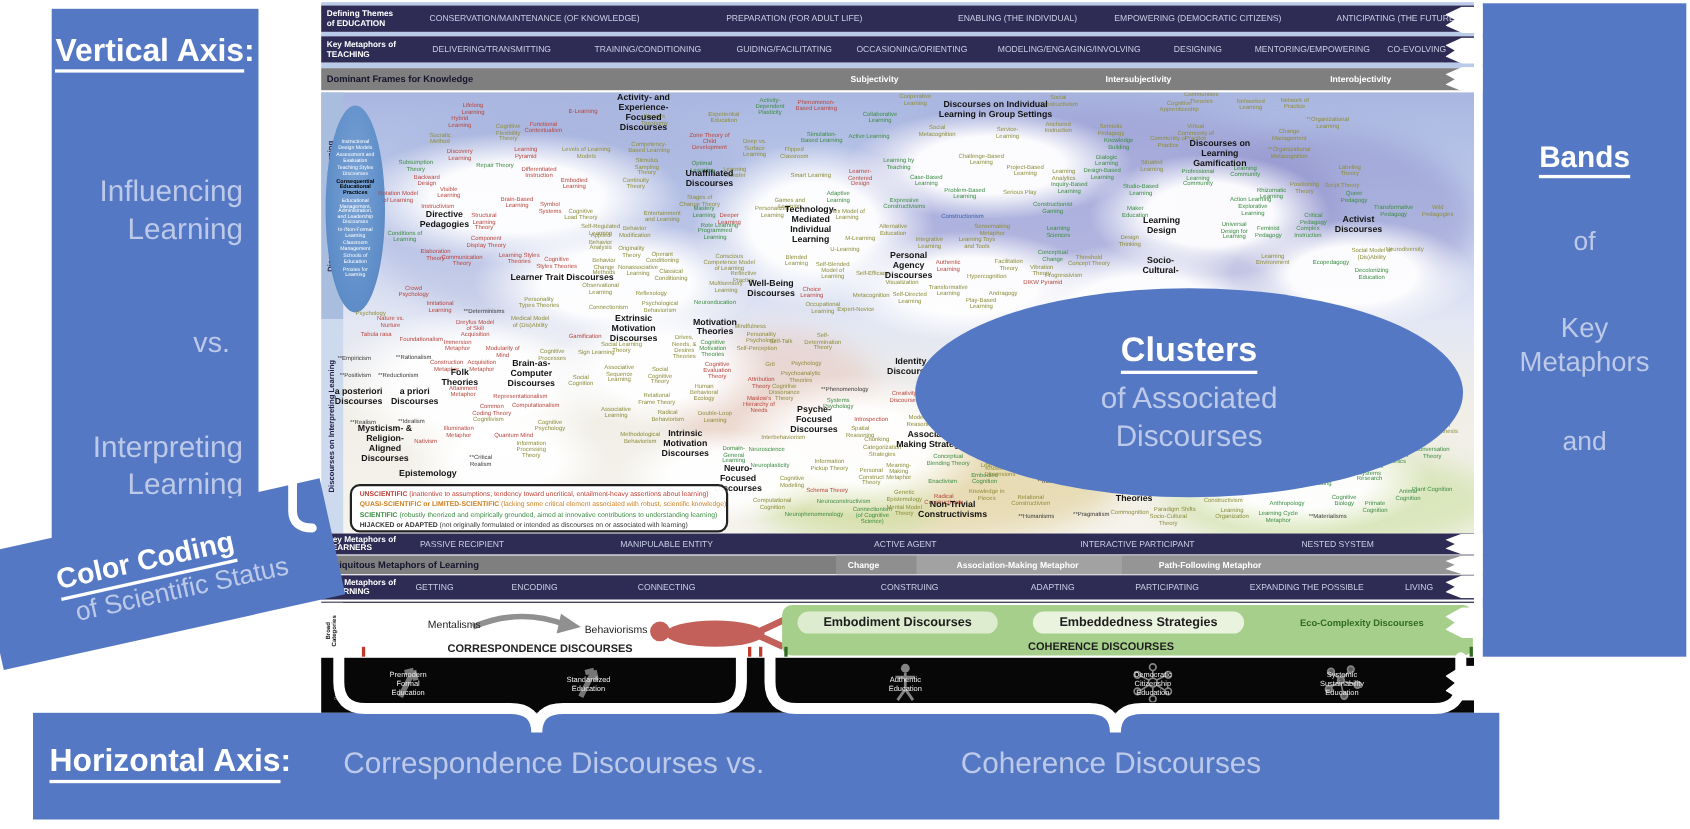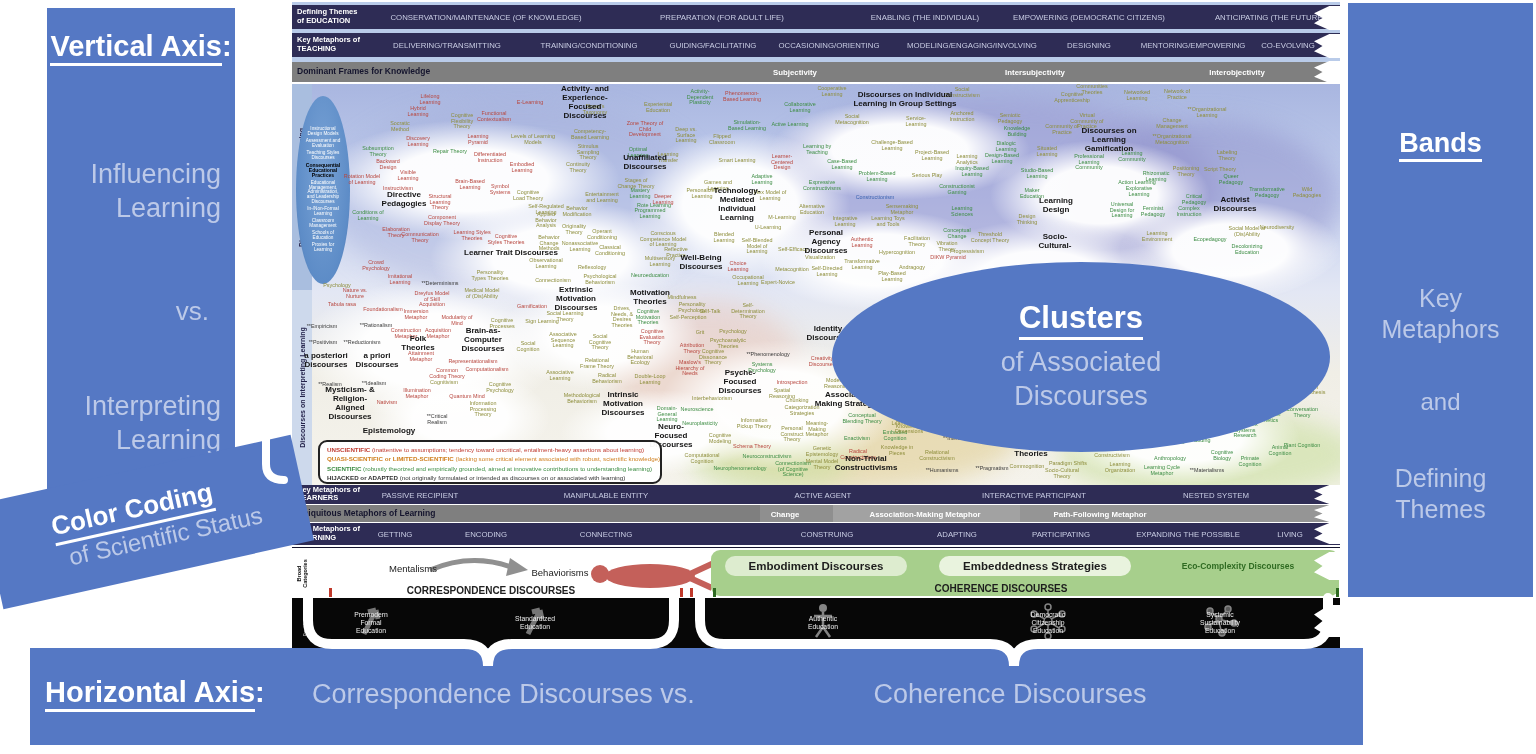--- a/index.html
+++ b/index.html
@@ -828,25 +828,24 @@
 Learning</div>
     <div class="pt-sub" style="position:absolute;top:288px;right:26px;font-size:26px;">vs.</div>
     <div class="pt-sub" style="position:absolute;top:382px;right:14px;font-size:27px;line-height:1.25;text-align:right;white-space:pre-line;">Interpreting
 Learning</div>
   </div>
 
   <div class="panel" style="left:1348px;top:3px;width:185px;height:594px;">
     <div style="position:absolute;top:125px;width:100%;text-align:center;font-size:27px;">
       <span class="pt-title und">Bands</span>
     </div>
+    <div class="pt-sub" style="position:absolute;top:203px;width:100%;text-align:center;font-size:24px;">of</div>
     <div class="pt-sub" style="position:absolute;top:280px;width:100%;text-align:center;font-size:25px;line-height:1.25;white-space:pre-line;">Key
 Metaphors</div>
     <div class="pt-sub" style="position:absolute;top:385px;width:100%;text-align:center;font-size:24px;">and</div>
-    <div class="pt-sub" style="position:absolute;top:460px;width:100%;text-align:center;font-size:25px;line-height:1.25;white-space:pre-line;">Defining
-Themes</div>
   </div>
 
   <div id="ellipse">
     <span class="pt-title und" style="font-size:31px;">Clusters</span>
     <span class="pt-sub" style="font-size:27px;line-height:1.25;text-align:center;white-space:pre-line;">of Associated
 Discourses</span>
   </div>
 
   <div id="banner">
     <span class="pt-title und" style="font-size:26px;margin-right:24px;">Color Coding</span>

